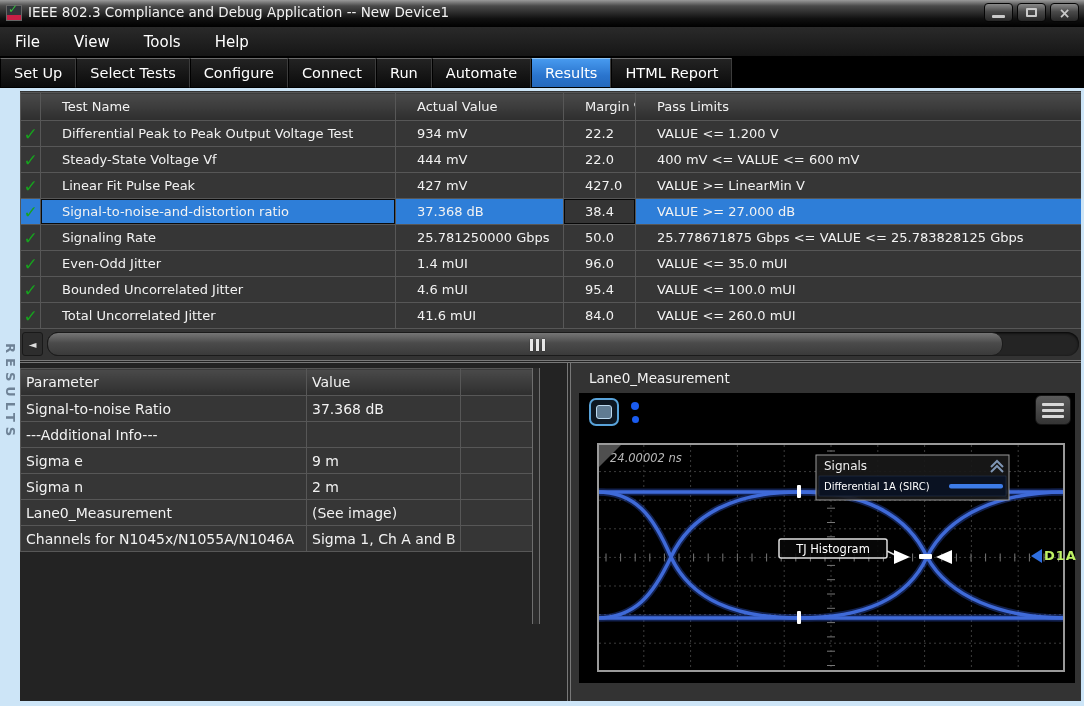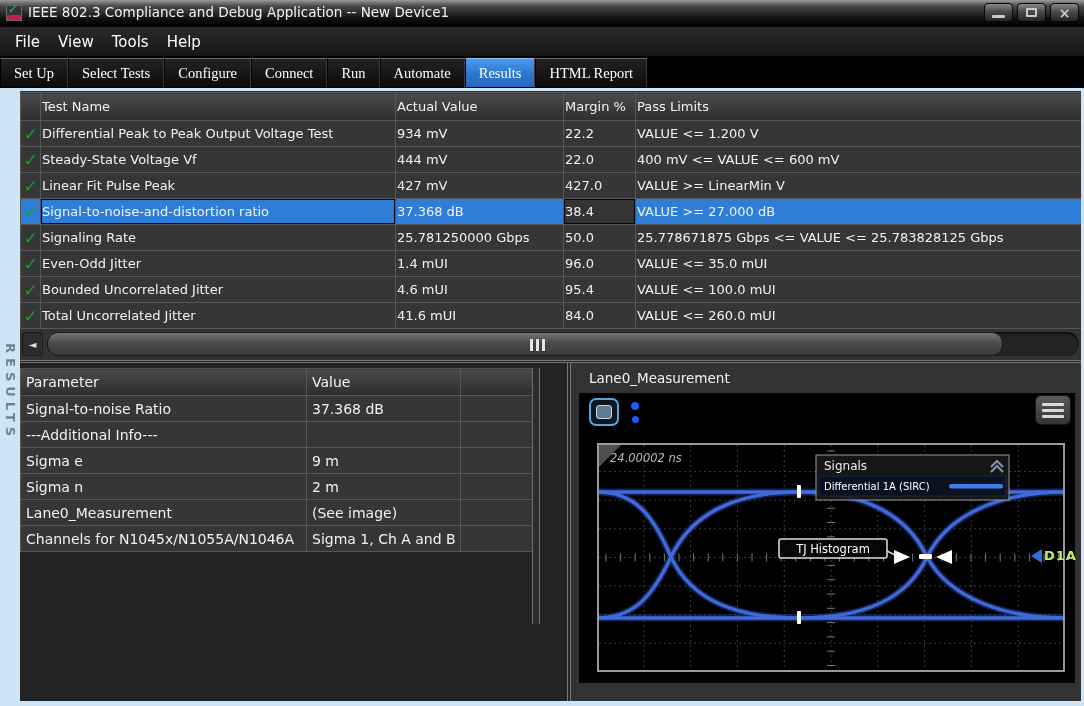--- a/index.html
+++ b/index.html
@@ -16,41 +16,41 @@
   .window-title{position:absolute;left:28px;top:4px;color:#f2f2f2;font-size:13.5px;}
   .win-controls{position:absolute;right:5px;top:3px;display:flex;gap:4px;}
   .wc{width:29px;height:19px;border-radius:4px;border:1px solid #060606;
     background:linear-gradient(#8a8a8a,#4a4a4a 45%,#262626);display:flex;align-items:center;justify-content:center;}
   .wc-minimize .g{width:13px;height:3px;background:#c9c9c9;margin-top:8px;border-radius:1px;}
   .wc-maximize .g{width:11px;height:9px;border:2px solid #c9c9c9;border-radius:1px;}
   .wc-close .g{color:#c9c9c9;font-size:14px;font-weight:bold;line-height:14px;}
 
   
   .menubar{position:absolute;left:0;top:27px;width:100%;height:29px;background:linear-gradient(#2a2a2a,#161616);
-    display:flex;align-items:center;padding-left:6px;}
+    display:flex;align-items:center;padding-left:6px;gap:16px;}
   .menu-item{color:#fff;font-size:15px;padding:2px 9px;cursor:default;}
 
   
   .tabbar{position:absolute;left:0;top:56px;width:100%;height:32px;background:#000;display:flex;align-items:flex-end;}
   .tab{height:30px;line-height:29px;padding:0 13px;color:#fff;font-size:14.5px;
     background:linear-gradient(#232323,#0b0b0b);border:1px solid #000;border-top:1px solid #6b6b6b;
-    border-right:1px solid #3c3c3c;cursor:default;white-space:nowrap;font-family:Liberation Serif, serif;}
+    border-right:1px solid #3c3c3c;cursor:default;white-space:nowrap;}
   .tab.active{background:linear-gradient(#479aef,#2a74cd 60%,#2569bd);border-top:1px solid #8ec3f2;}
 
   
   .frame{position:absolute;left:0;top:88px;width:1084px;height:618px;background:#cde5f7;}
   .side-label{position:absolute;left:3px;top:255px;writing-mode:vertical-rl;
     color:#6e8296;font-size:13px;font-weight:bold;letter-spacing:5px;}
   .content{position:absolute;left:20px;top:3px;width:1061px;height:610px;background:#333;overflow:hidden;}
 
   
   table{border-collapse:collapse;table-layout:fixed;}
   .results-table{position:absolute;left:0;top:1px;width:1061px;}
   .results-table th,.results-table td{border:1px solid #575757;color:#f2f2f2;font-size:13px;
-    padding:0 0 0 1px;text-align:left;overflow:hidden;white-space:nowrap;font-weight:normal;}
+    padding:0 0 0 21px;text-align:left;overflow:hidden;white-space:nowrap;font-weight:normal;}
   .results-table th{height:28px;background:linear-gradient(#4a4a4a,#2e2e2e);}
   .results-table td{height:26px;background:#363636;}
   .results-table td.status{padding:0;text-align:center;}
   .check{color:#17a31e;font-size:17px;font-weight:bold;}
   tr.sel td{background:#2e7ed8;}
   tr.sel td.cell-name{box-shadow:inset 0 0 0 1px #0a0a0a;}
   tr.sel td.cell-margin{background:#343434;box-shadow:inset 0 0 0 1px #060606;}
 
   
   .hscroll{position:absolute;left:2px;top:240px;width:1057px;height:26px;}

